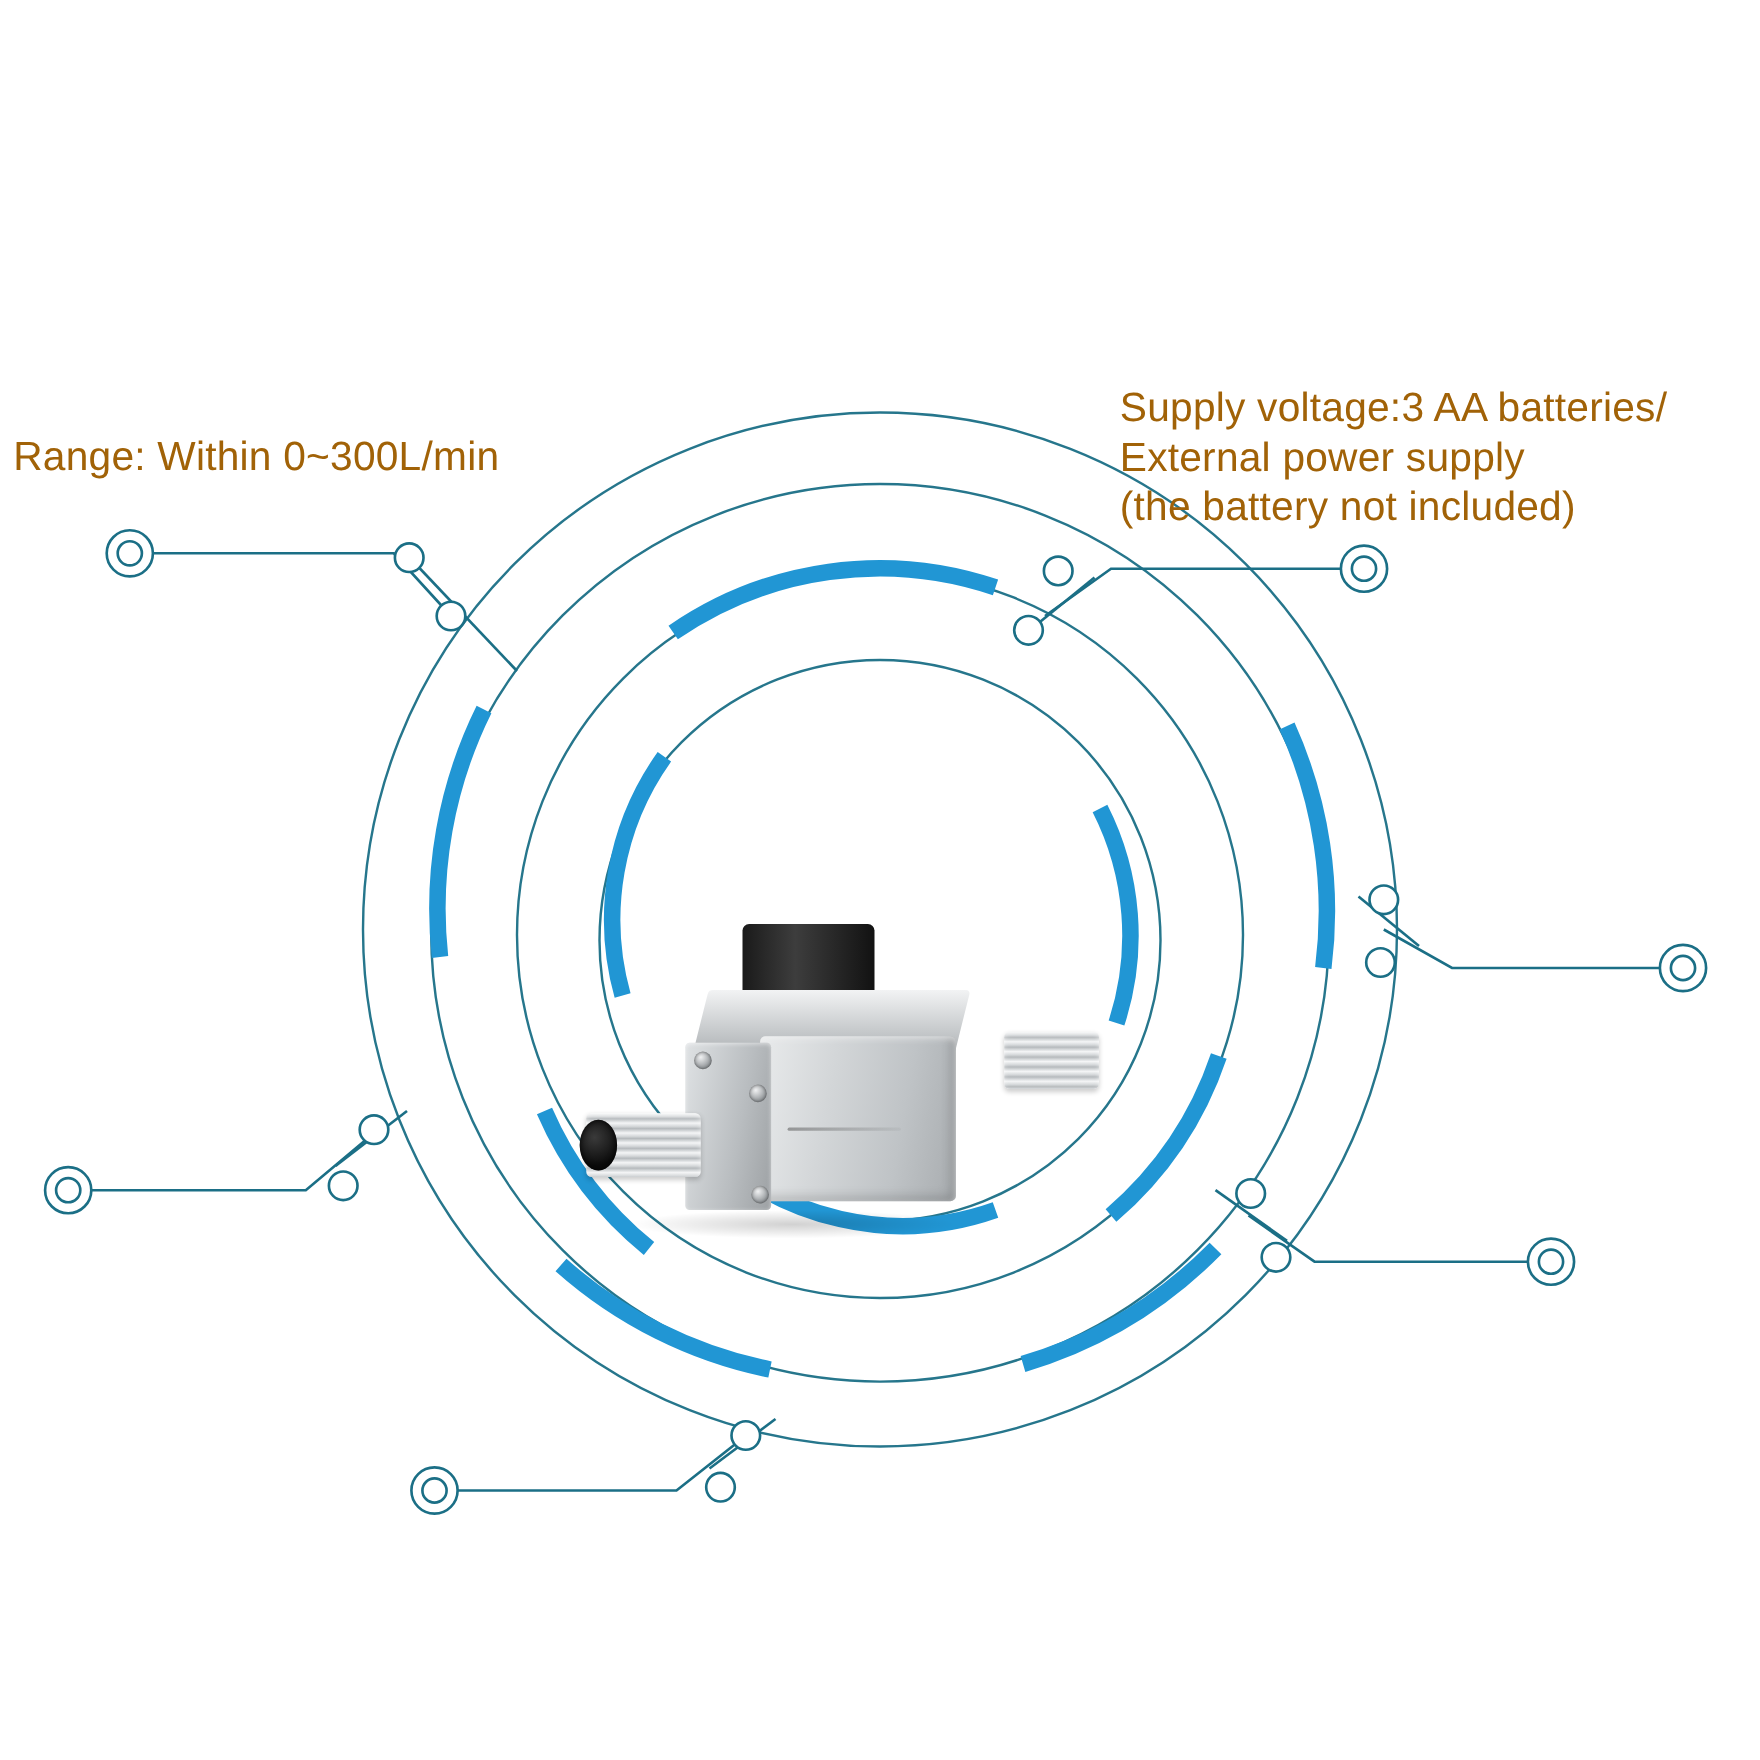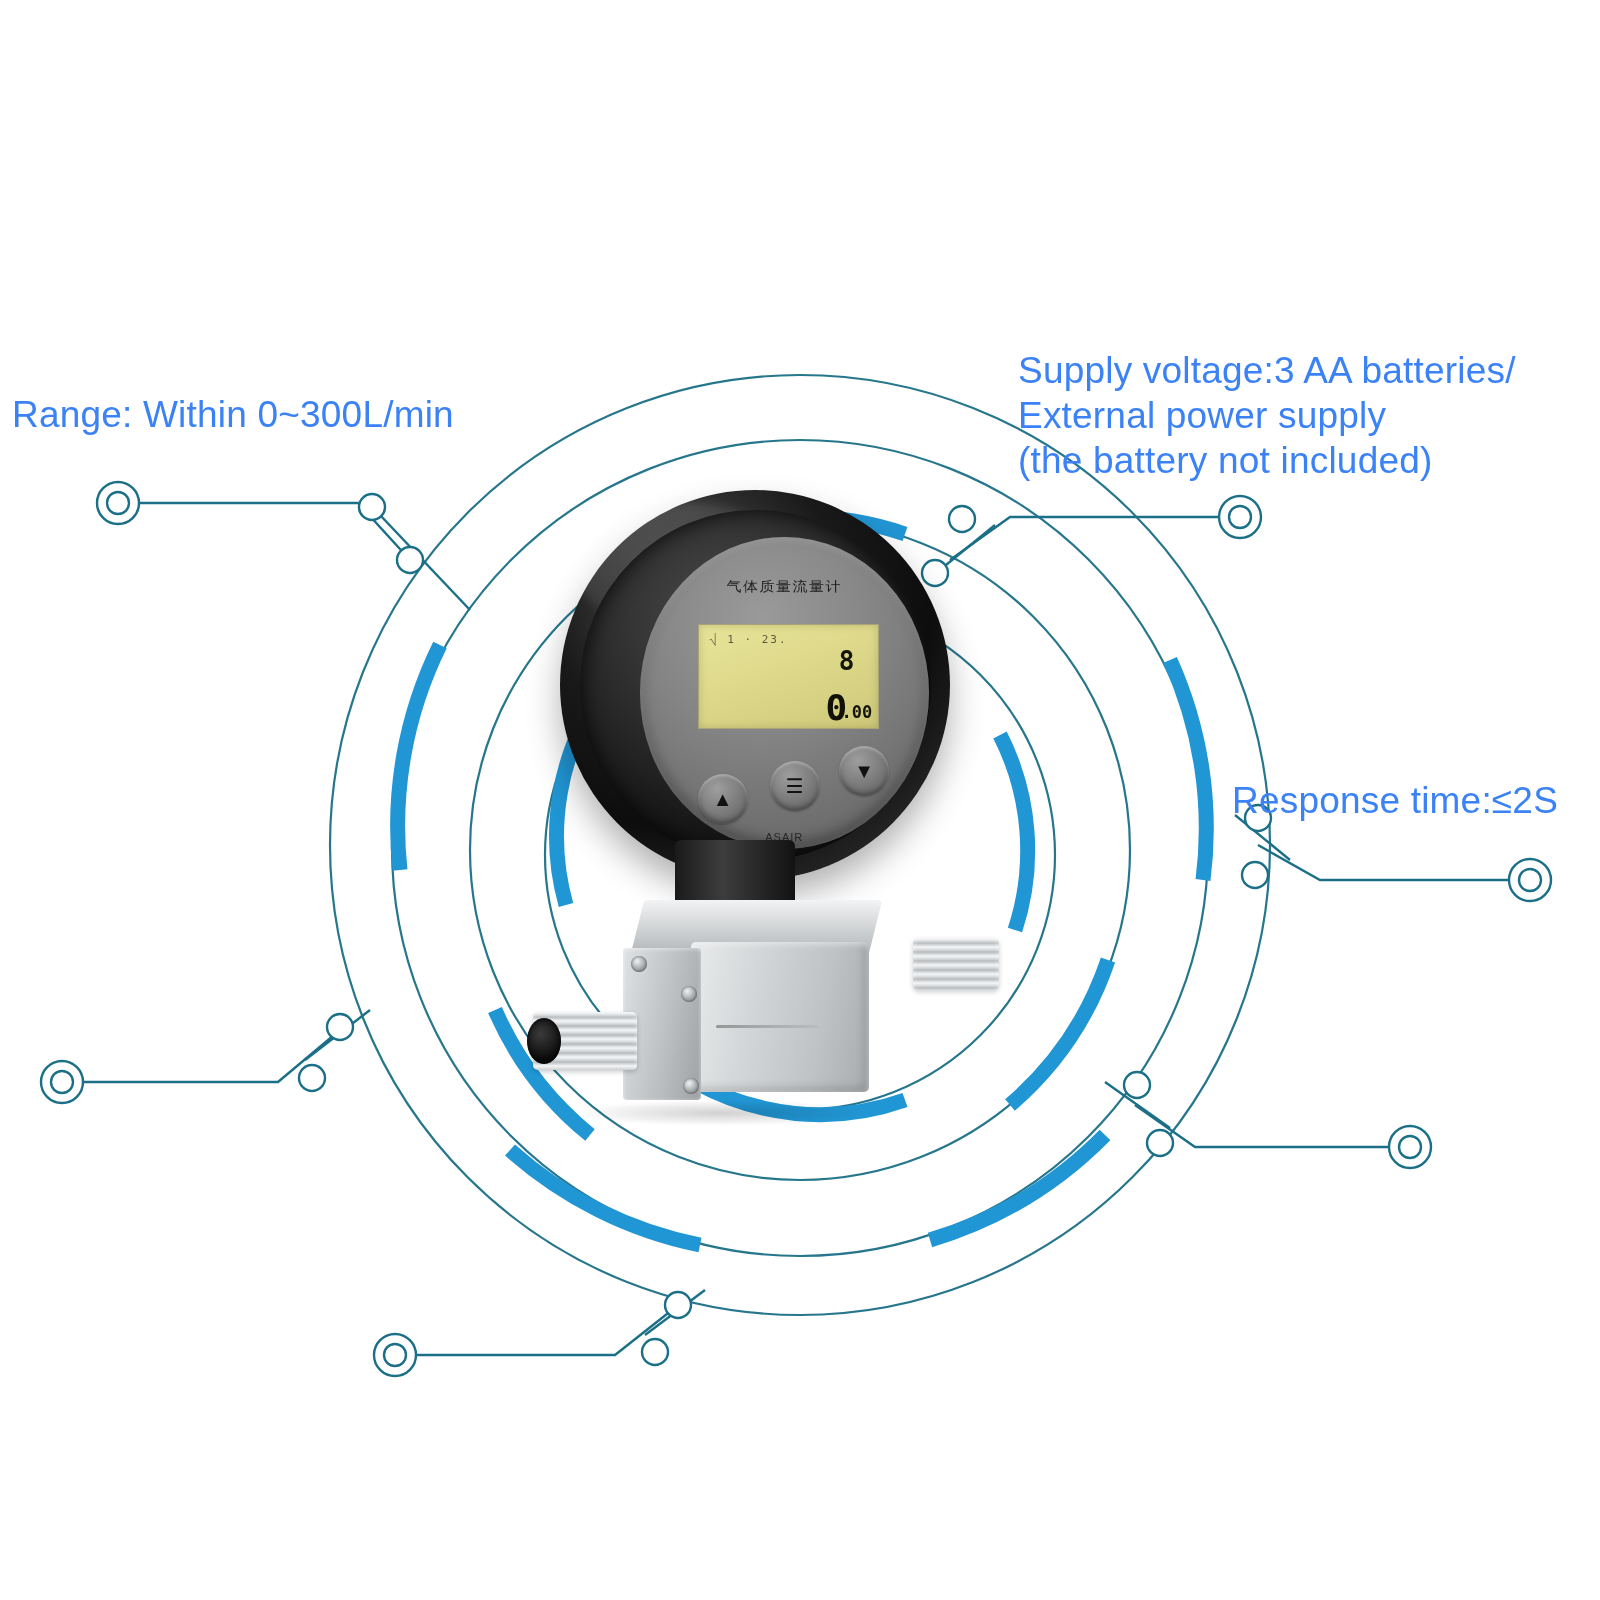--- a/index.html
+++ b/index.html
@@ -7,21 +7,21 @@
     width:1600px;height:1600px;
     background:#ffffff;
     font-family:"Liberation Sans","DejaVu Sans",sans-serif;
     overflow:hidden;position:relative;
   }
   #stage{position:absolute;inset:0;width:1600px;height:1600px;}
 
   
   .callout{
     position:absolute;
-    color:#3b82f6;
+    color:#a16207;
     font-size:37px;
     line-height:1.22;
     letter-spacing:.2px;
     white-space:pre;
     font-family:"Liberation Sans","DejaVu Sans",sans-serif;
   }
   #c-range{left:12px;top:392px;}
   #c-supply{left:1018px;top:348px;}
   #c-response{left:1232px;top:778px;}
   #c-comm{left:1258px;top:1196px;}
@@ -250,44 +250,23 @@
         <circle cx="678" cy="1305" r="13"></circle>
         <circle cx="655" cy="1352" r="13"></circle>
       </g>
     </g>
   </svg>
 
   <div class="callout" id="c-range">Range: Within 0~300L/min</div>
   <div class="callout" id="c-supply">Supply voltage:3 AA batteries/
 External power supply
 (the battery not included)</div>
-  <div class="callout" id="c-response">Response time:≤2S</div>
 
   <div id="device">
 
-    <div class="head-wrap">
-      <div class="bezel"></div>
-      <div class="bezel-ring"></div>
-      <div class="face">
-        <div class="face-cn">气体质量流量计</div>
-
-        <div class="lcd">
-          <div class="lcd-top">⎷  1 · 23.</div>
-          <div class="lcd-d1">8</div>
-          <div class="lcd-d2">0</div>
-          <div class="lcd-dec">.00</div>
-        </div>
-
-        <div class="btn" id="btn-up">▲</div>
-        <div class="btn" id="btn-menu">☰</div>
-        <div class="btn" id="btn-down">▼</div>
-
-        <div class="brand">ASAIR</div>
-      </div>
-    </div>
 
     <div class="stem"></div>
 
     <div class="body-block">
       <div class="cube-top"></div>
       <div class="cube-front"></div>
       <div class="flange"></div>
       <div class="screw" style="left:36px;top:56px;"></div>
       <div class="screw" style="left:86px;top:86px;"></div>
       <div class="screw" style="left:88px;top:178px;"></div>

